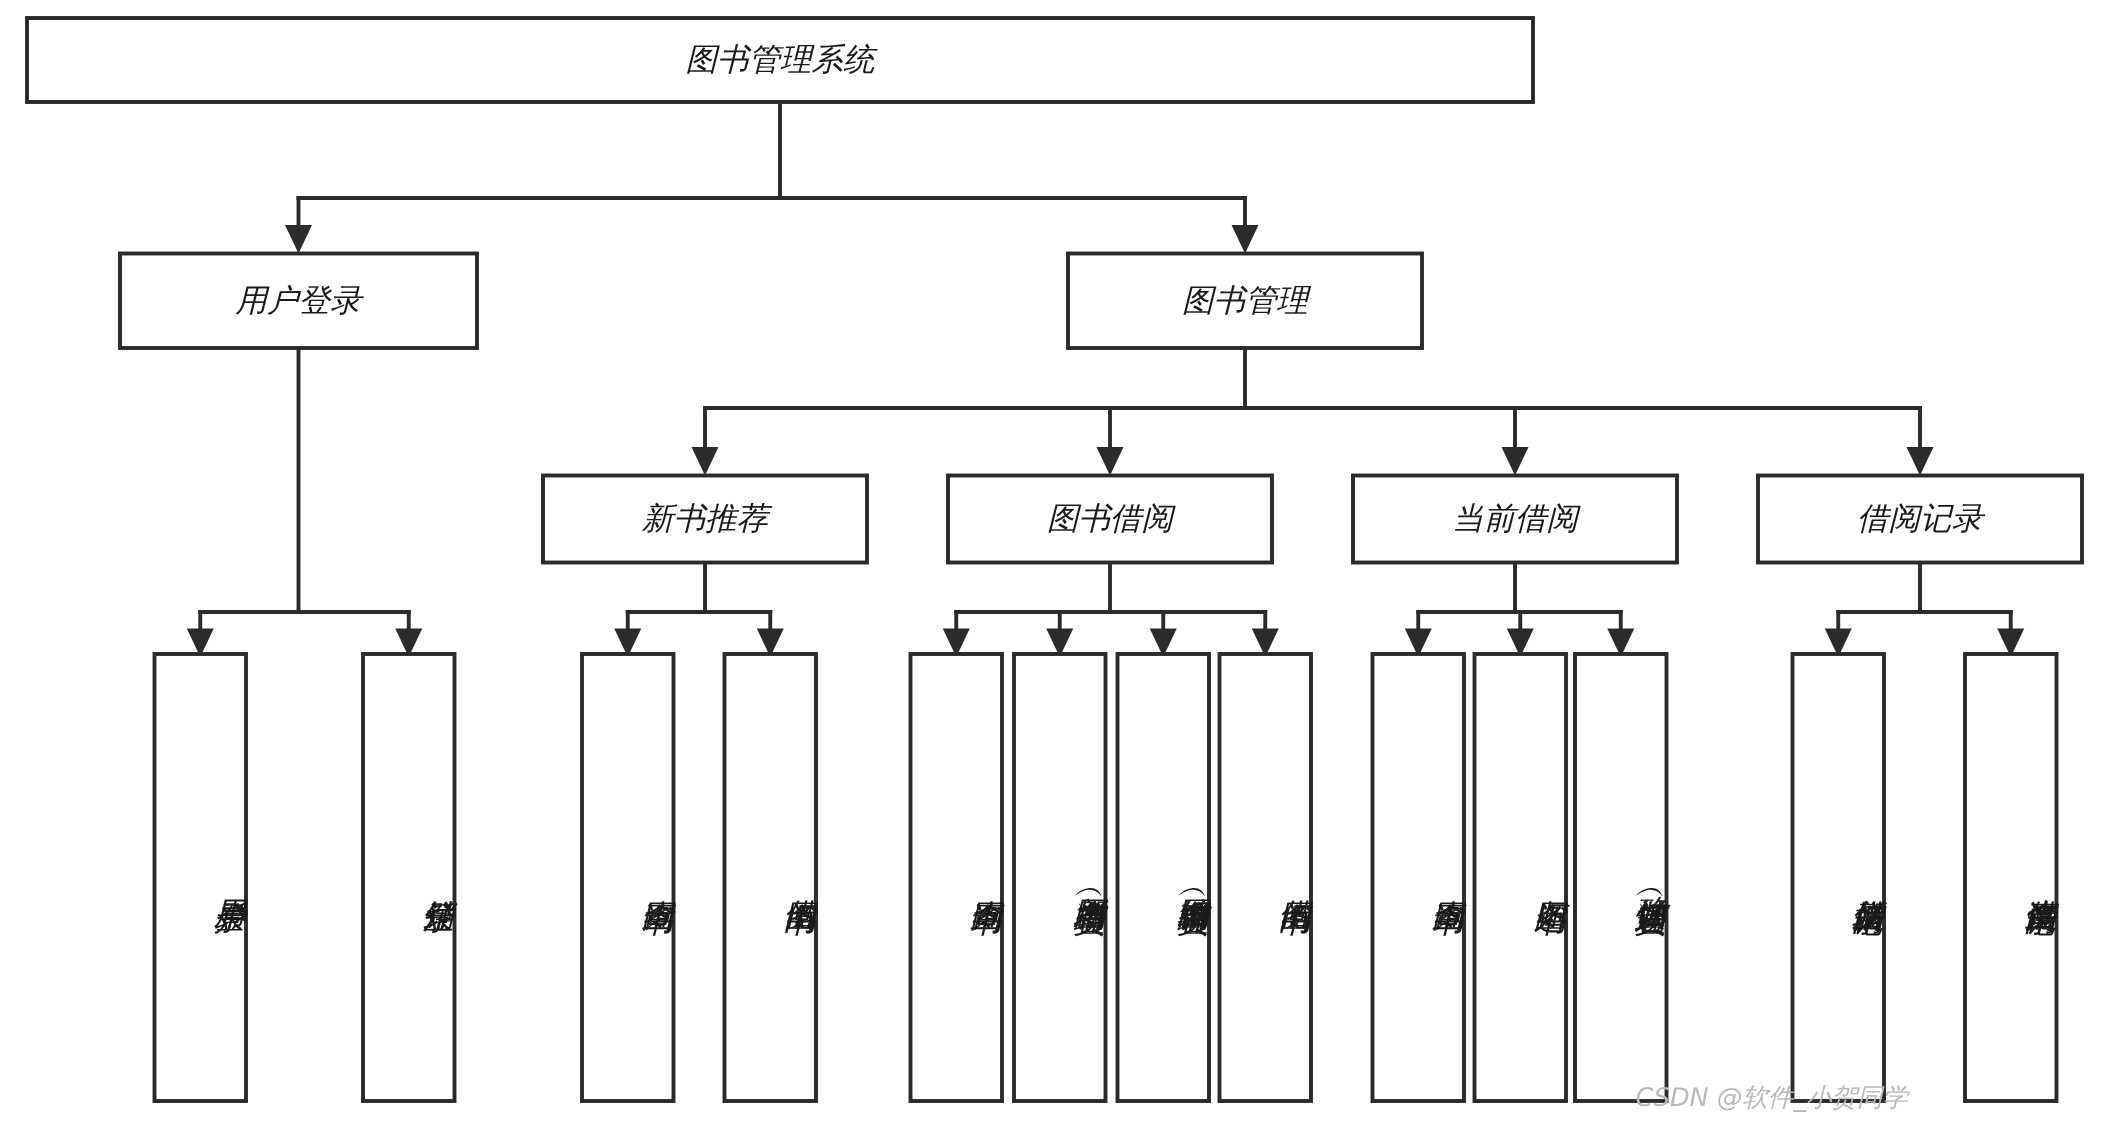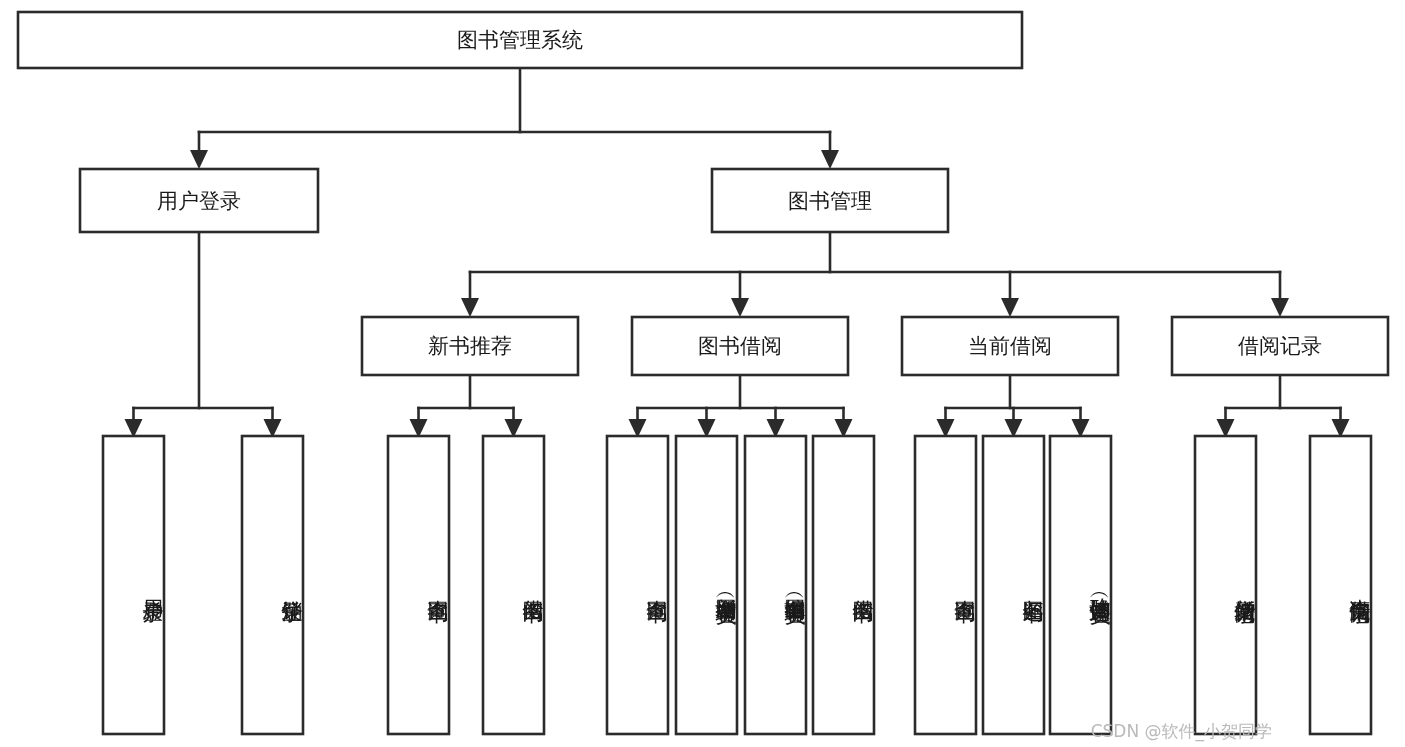--- a/index.html
+++ b/index.html
@@ -10,20 +10,21 @@
   body {
     width: 1405px;
     height: 747px;
     font-family: "DejaVu Sans", "Liberation Sans", sans-serif;
     overflow: hidden;
   }
   #diagram-root {
     position: relative;
     width: 1278px;
     height: 747px;
+    font-style: italic;
   }
   svg#tree-svg {
     position: absolute;
     top: 0;
     left: 0;
     width: 1405px;
     height: 747px;
   }
   .node-box {
     fill: #ffffff;

